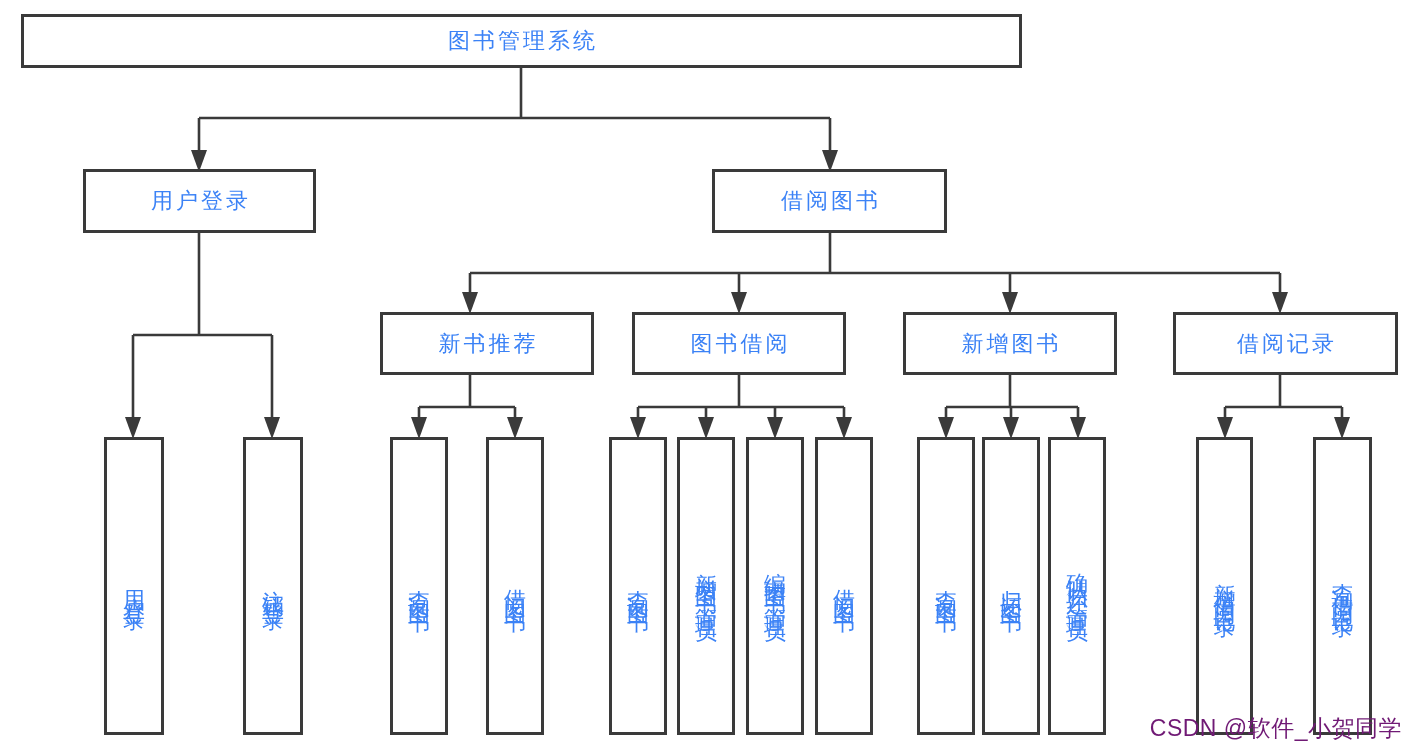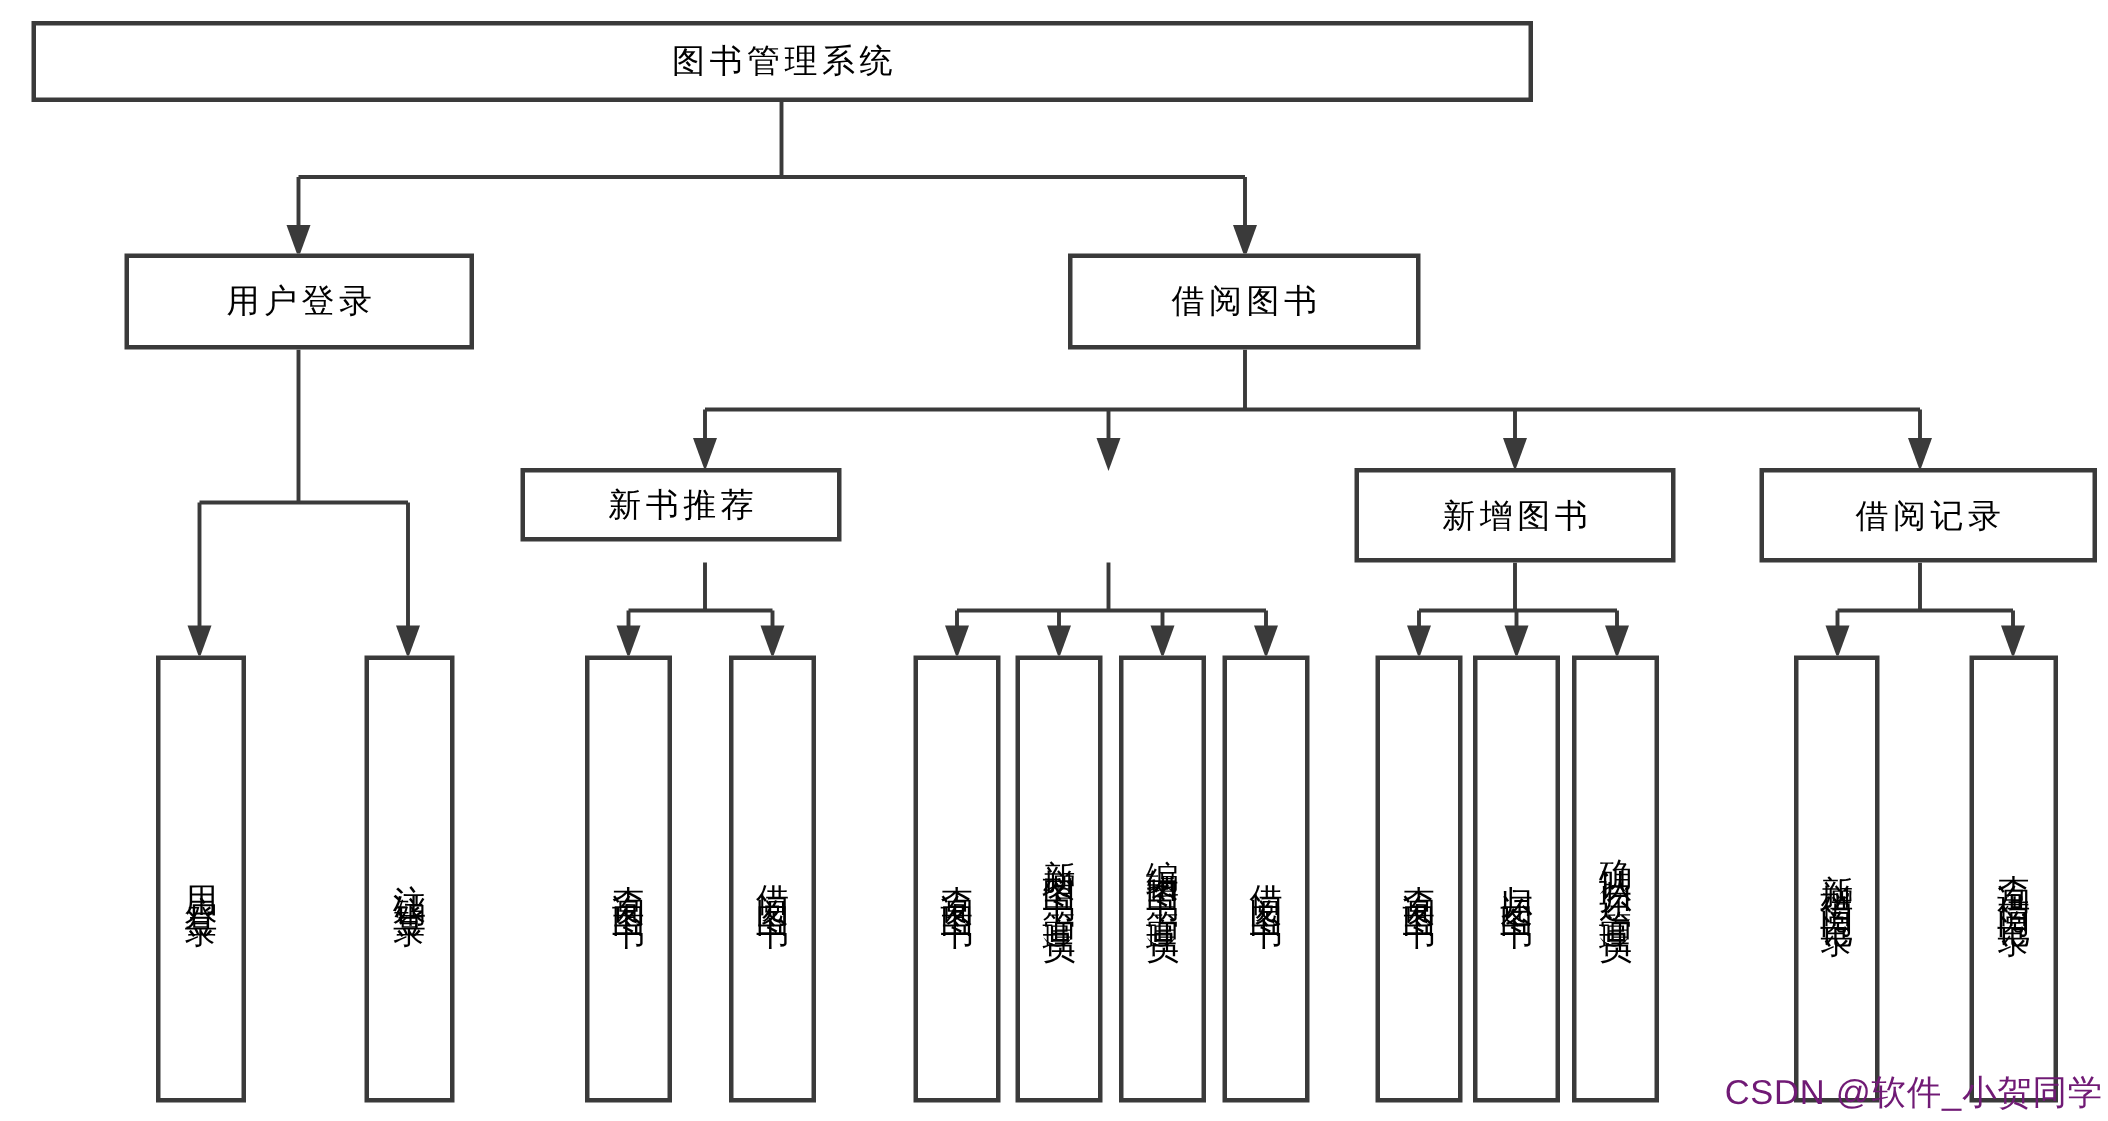--- a/index.html
+++ b/index.html
@@ -19,21 +19,21 @@
     display:flex;
     align-items:center;
     justify-content:center;
     color:#333333;
   }
   .box .lbl{
     font-size:22px;
     letter-spacing:3px;
     text-indent:3px;
     white-space:nowrap;
-    color:#000000;
+    color:#3b82f6;
   }
   .vbox .lbl{
     writing-mode:vertical-rl;
     text-orientation:mixed;
     font-size:22px;
     letter-spacing:7px;
     text-indent:0;
     line-height:1;
     white-space:normal;
   }
@@ -100,22 +100,25 @@
     <span class="lbl">图书管理系统</span>
   </div>
 
   <div class="box" style="left:83px;top:169px;width:233px;height:64px">
     <span class="lbl">用户登录</span>
   </div>
   <div class="box" style="left:712px;top:169px;width:235px;height:64px">
     <span class="lbl">借阅图书</span>
   </div>
 
-  <div class="box" style="left:347px;top:312px;width:214px;height:49px">
+  <div class="box" style="left:380px;top:312px;width:214px;height:63px">
     <span class="lbl">新书推荐</span>
+  </div>
+  <div class="box" style="left:632px;top:312px;width:214px;height:63px">
+    <span class="lbl">图书借阅</span>
   </div>
   <div class="box" style="left:903px;top:312px;width:214px;height:63px">
     <span class="lbl">新增图书</span>
   </div>
   <div class="box" style="left:1173px;top:312px;width:225px;height:63px">
     <span class="lbl">借阅记录</span>
   </div>
 
   <div class="box vbox" style="left:104px;top:437px;width:60px;height:298px">
     <span class="lbl">用户登录</span>

